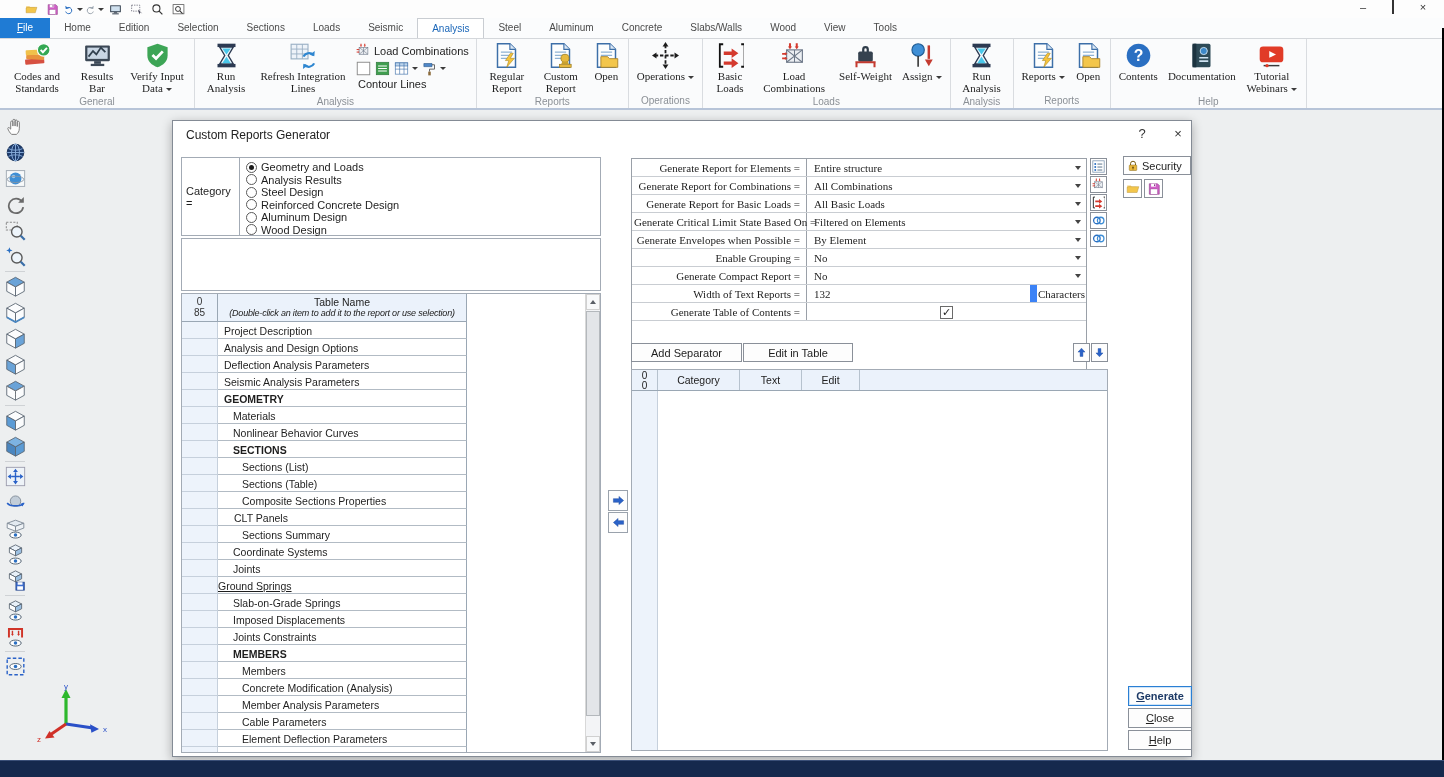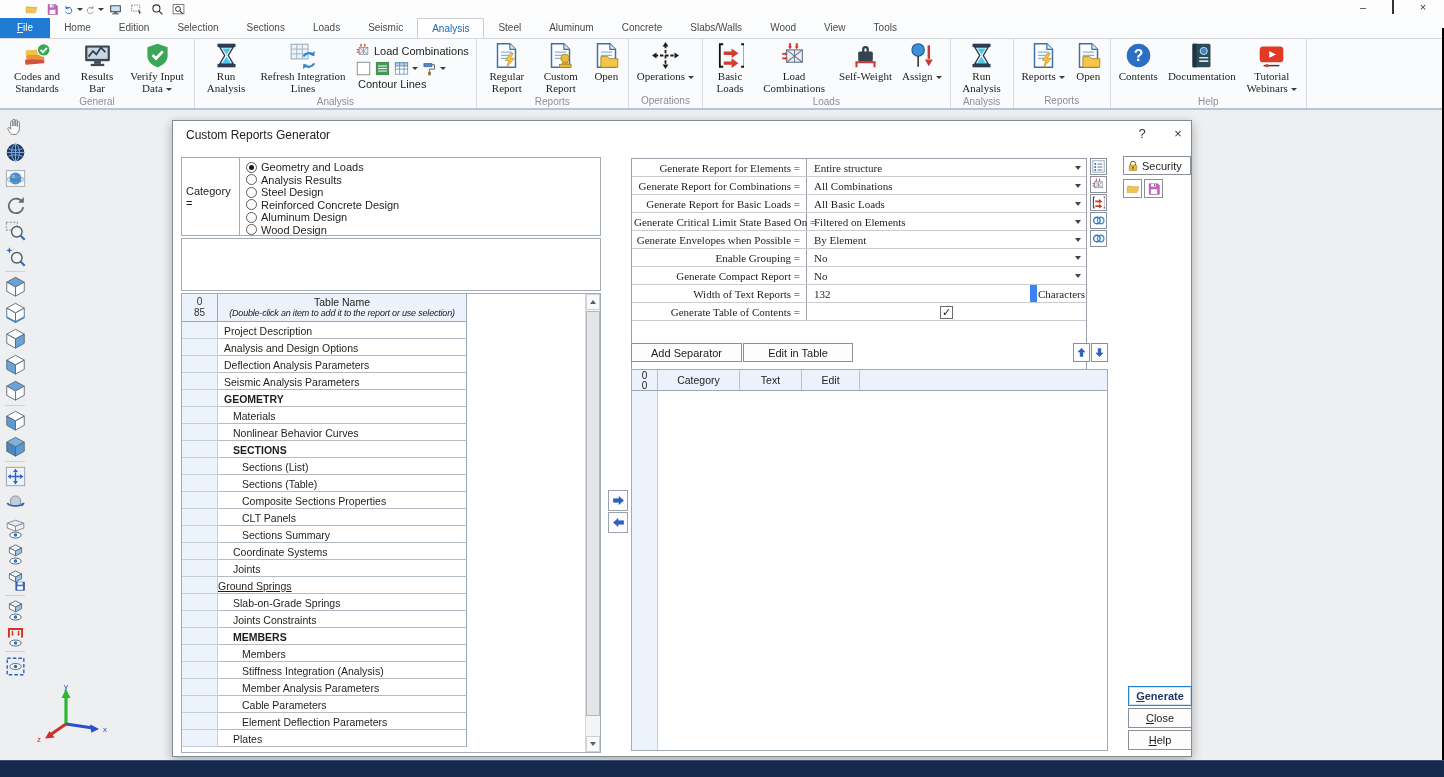--- a/index.html
+++ b/index.html
@@ -855,21 +855,21 @@
         <div class="lt-row">
           <div class="lt-num"></div>
           <div class="lt-name" style="padding-left: 24px;">Sections (Table)</div>
         </div>
         <div class="lt-row">
           <div class="lt-num"></div>
           <div class="lt-name" style="padding-left: 24px;">Composite Sections Properties</div>
         </div>
         <div class="lt-row">
           <div class="lt-num"></div>
-          <div class="lt-name" style="padding-left: 24px;">CLT Panels</div>
+          <div class="lt-name" style="padding-left: 16px;">CLT Panels</div>
         </div>
         <div class="lt-row">
           <div class="lt-num"></div>
           <div class="lt-name" style="padding-left: 24px;">Sections Summary</div>
         </div>
         <div class="lt-row">
           <div class="lt-num"></div>
           <div class="lt-name" style="padding-left: 15px;">Coordinate Systems</div>
         </div>
         <div class="lt-row">
@@ -879,33 +879,37 @@
         <div class="lt-row">
           <div class="lt-num"></div>
           <div class="lt-name" style=" text-decoration: underline;">Ground Springs</div>
         </div>
         <div class="lt-row">
           <div class="lt-num"></div>
           <div class="lt-name" style="padding-left: 15px;">Slab-on-Grade Springs</div>
         </div>
         <div class="lt-row">
           <div class="lt-num"></div>
+          <div class="lt-name" style="padding-left: 15px;">Imposed Displacements</div>
+        </div>
+        <div class="lt-row">
+          <div class="lt-num"></div>
           <div class="lt-name" style="padding-left: 15px;">Joints Constraints</div>
         </div>
         <div class="lt-row">
           <div class="lt-num"></div>
           <div class="lt-name bold" style="padding-left: 15px;">MEMBERS</div>
         </div>
         <div class="lt-row">
           <div class="lt-num"></div>
           <div class="lt-name" style="padding-left: 24px;">Members</div>
         </div>
         <div class="lt-row">
           <div class="lt-num"></div>
-          <div class="lt-name" style="padding-left: 24px;">Stiffness Integration (Analysis)</div>
+          <div class="lt-name" style="padding-left: 24px;">Concrete Modification (Analysis)</div>
         </div>
         <div class="lt-row">
           <div class="lt-num"></div>
           <div class="lt-name" style="padding-left: 24px;">Member Analysis Parameters</div>
         </div>
         <div class="lt-row">
           <div class="lt-num"></div>
           <div class="lt-name" style="padding-left: 24px;">Cable Parameters</div>
         </div>
         <div class="lt-row">

